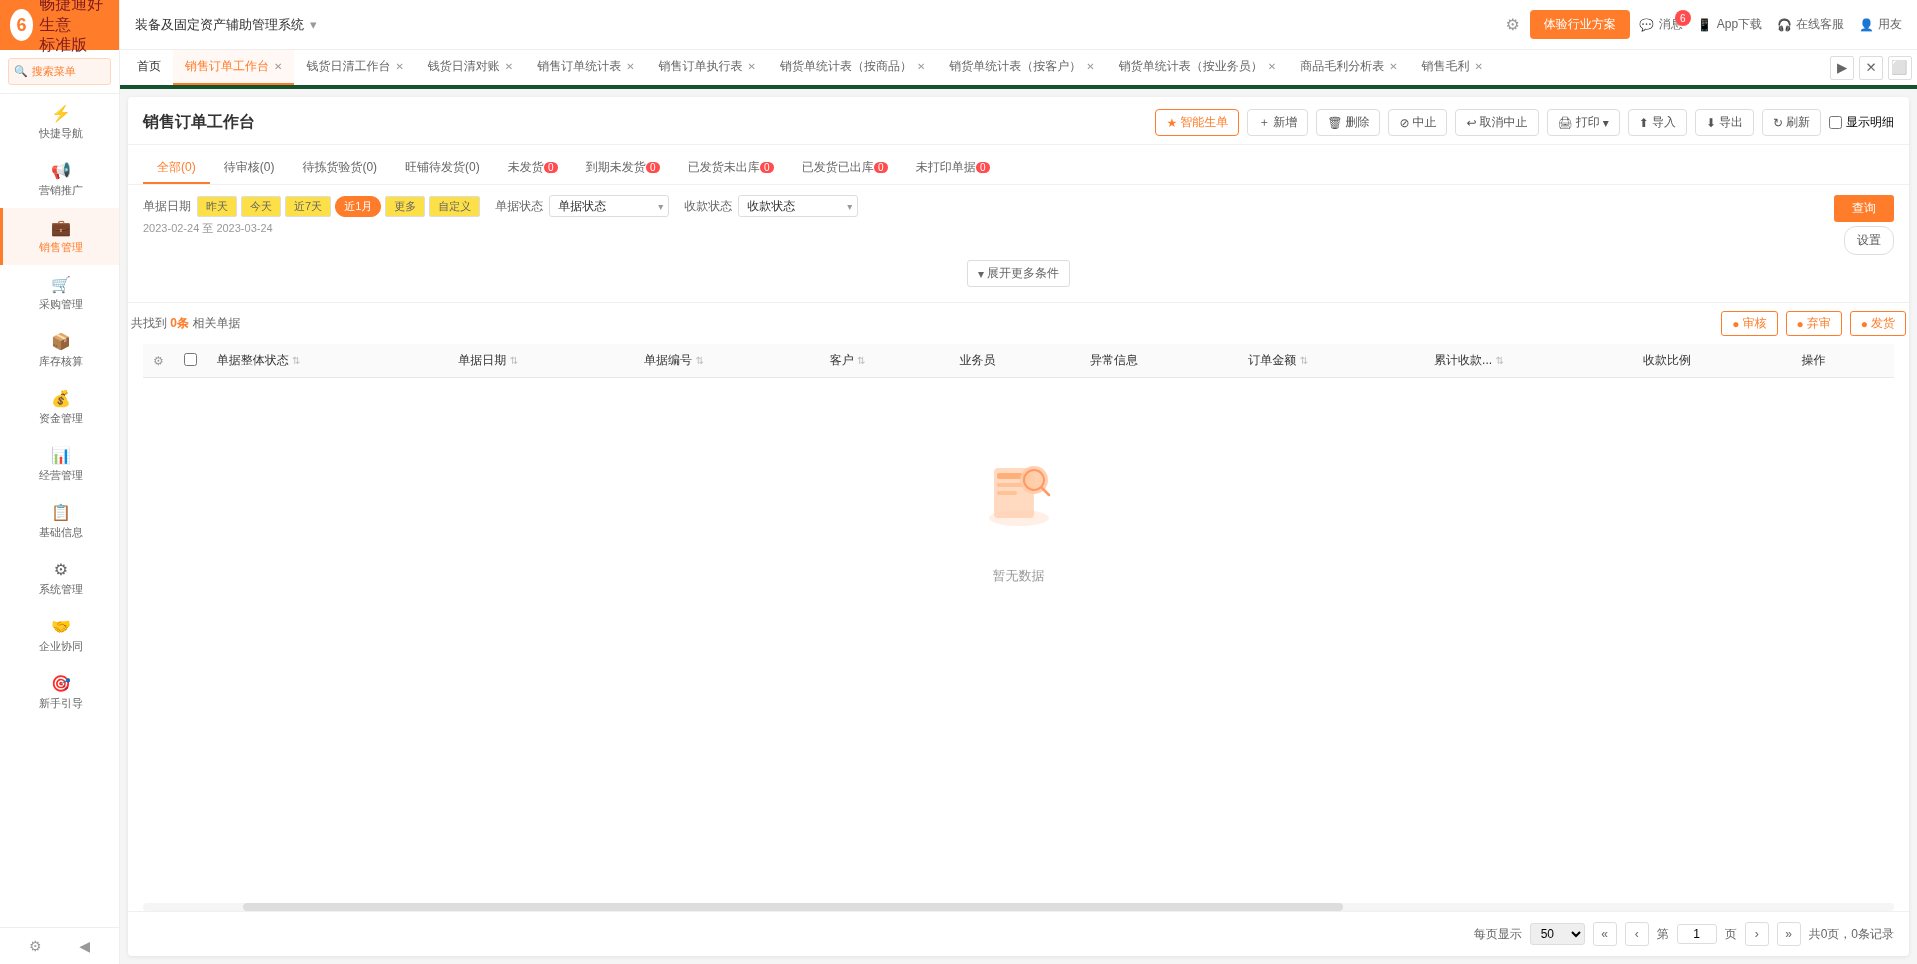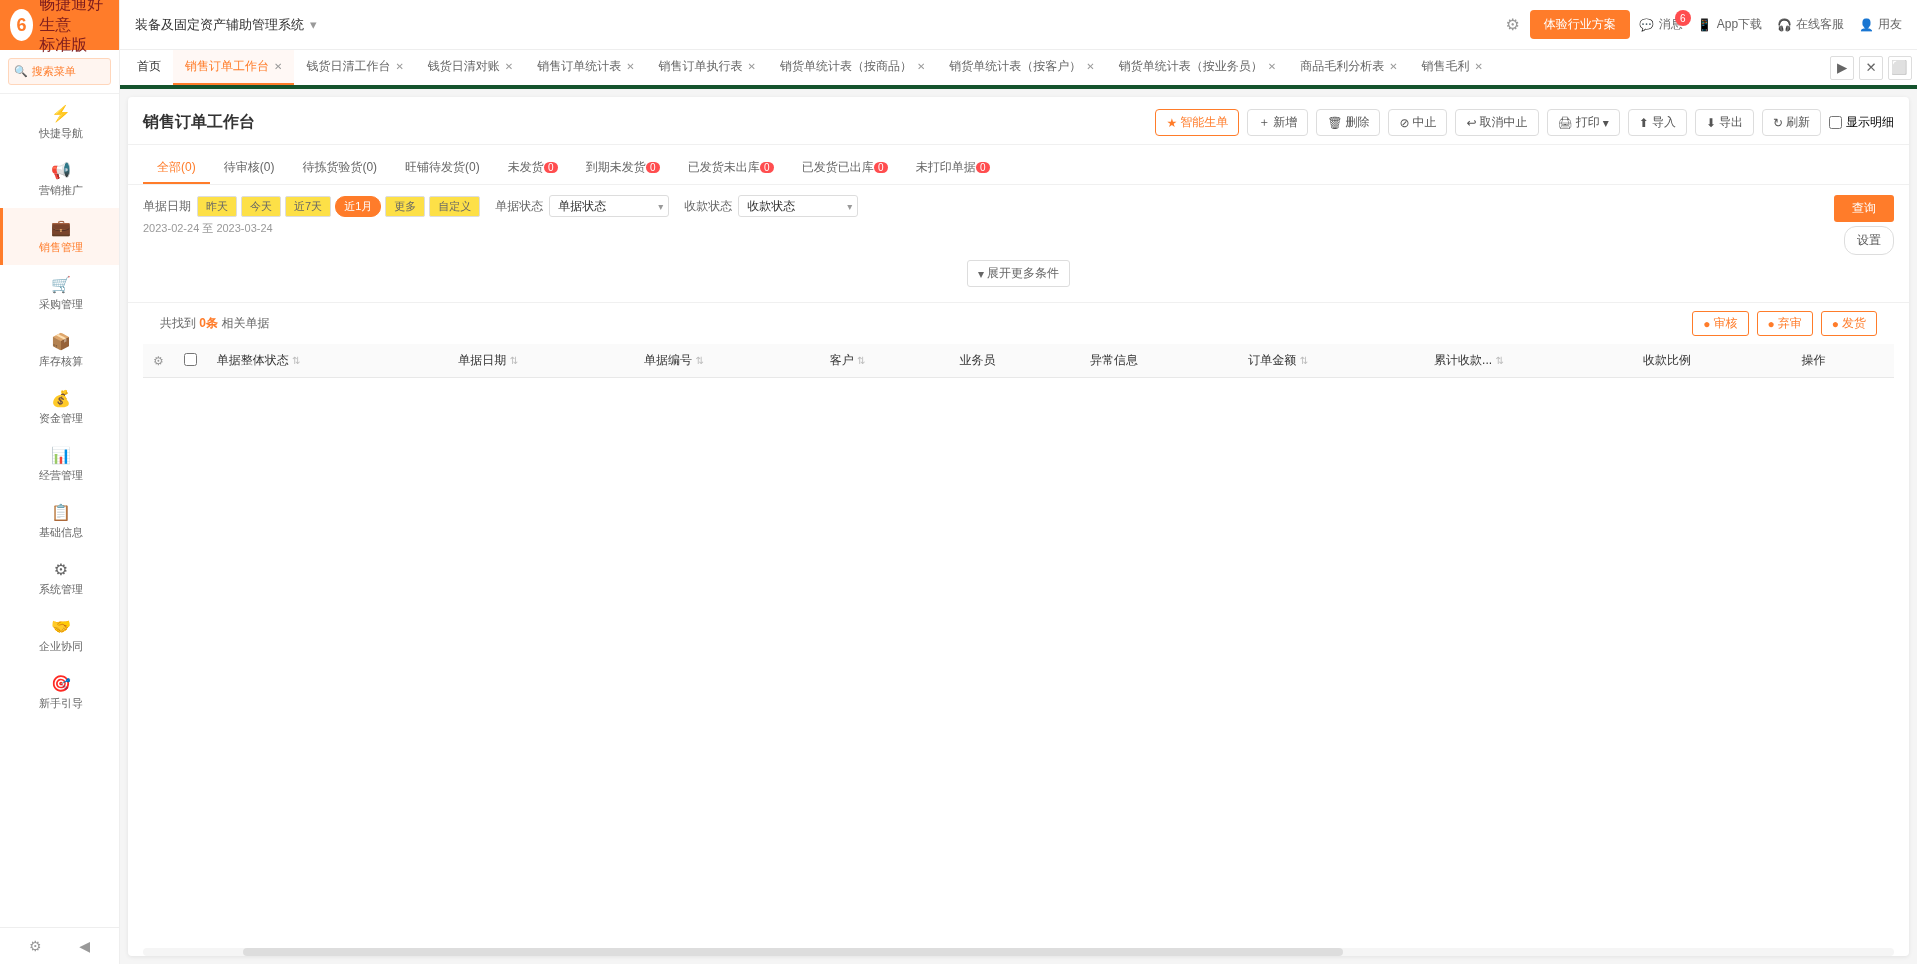--- a/index.html
+++ b/index.html
@@ -69,21 +69,21 @@
     .filter-select { border: 1px solid #ddd; padding: 3px 20px 3px 8px; border-radius: 3px; font-size: 12px; color: #333; background: #fff; cursor: pointer; appearance: none; min-width: 120px; }
     .filter-select-wrap { position: relative; display: inline-block; }
     .filter-select-wrap::after { content: '▾'; position: absolute; right: 6px; top: 50%; transform: translateY(-50%); color: #999; pointer-events: none; font-size: 10px; }
     .btn-expand { padding: 4px 10px; border: 1px solid #ddd; background: #fff; cursor: pointer; font-size: 12px; color: #666; border-radius: 3px; display: flex; align-items: center; gap: 3px; }
     .btn-query { background: #ff7c2a; color: #fff; border: none; padding: 5px 18px; border-radius: 3px; cursor: pointer; font-size: 12px; }
     .btn-set { background: #fff; border: 1px solid #ddd; color: #555; padding: 5px 12px; border-radius: 12px; cursor: pointer; font-size: 12px; }
     .filter-right { margin-left: auto; display: flex; flex-direction: column; gap: 4px; align-items: flex-end; }
     .filter-row2 { display: flex; align-items: center; justify-content: center; padding: 5px 0; }
 
     
-    .table-header-bar { display: flex; align-items: center; padding: 8px 32px; justify-content: space-between; }
+    .table-header-bar { display: flex; align-items: center; padding: 8px 3px; justify-content: space-between; }
     .table-count { color: #666; font-size: 12px; }
     .table-count-num { color: #ff7c2a; font-weight: bold; }
     .table-actions { display: flex; gap: 8px; align-items: center; }
     .table-action-btn { padding: 3px 10px; border: 1px solid #ddd; background: #fff; cursor: pointer; font-size: 12px; color: #555; border-radius: 3px; display: flex; align-items: center; gap: 3px; }
     .table-action-btn.orange { color: #ff7c2a; border-color: #ff7c2a; }
 
     
     .table-wrap { flex: 1; overflow: auto; padding: 0 15px; }
     table { width: 100%; border-collapse: collapse; font-size: 12px; }
     thead th { background: #fafafa; border-bottom: 1px solid #e8e8e8; padding: 8px 10px; color: #333; font-weight: 500; white-space: nowrap; text-align: left; }
@@ -452,20 +452,51 @@
             </th>
             <th>
               <span>操作</span>
             </th>
           </tr>
         </thead>
         <tbody>
         </tbody>
       </table>
 
+      <div class="empty-state">
+        <div class="empty-icon">
+          <svg width="100" height="100" viewBox="0 0 100 100">
+            <ellipse cx="50" cy="80" rx="30" ry="8" fill="#ffe0cc" opacity="0.5"></ellipse>
+            <rect x="25" y="30" width="40" height="50" rx="4" fill="#ffd0b0" opacity="0.8"></rect>
+            <rect x="28" y="35" width="34" height="6" rx="2" fill="#ffb07a"></rect>
+            <rect x="28" y="45" width="28" height="4" rx="2" fill="#ffb07a" opacity="0.6"></rect>
+            <rect x="28" y="53" width="20" height="4" rx="2" fill="#ffb07a" opacity="0.6"></rect>
+            <circle cx="65" cy="42" r="14" fill="#ffcba4" opacity="0.9"></circle>
+            <circle cx="65" cy="42" r="10" fill="none" stroke="#ff9966" stroke-width="2"></circle>
+            <line x1="73" y1="50" x2="80" y2="57" stroke="#ff9966" stroke-width="2.5" stroke-linecap="round"></line>
+          </svg>
+        </div>
+        <div class="empty-text">暂无数据</div>
+      </div>
     </div>
 
     <div class="scrollbar-area">
       <div class="scrollbar-thumb"></div>
     </div>
 
+    <div class="pagination">
+      <span class="pagination-label">每页显示</span>
+      <select class="pagination-select">
+        <option>50</option>
+        <option>20</option>
+        <option>100</option>
+      </select>
+      <button class="pagination-btn">«</button>
+      <button class="pagination-btn">‹</button>
+      <span class="pagination-label">第</span>
+      <input class="pagination-input" type="text" value="1" style="">
+      <span class="pagination-label">页</span>
+      <button class="pagination-btn">›</button>
+      <button class="pagination-btn">»</button>
+      <span class="pagination-total">共0页，0条记录</span>
+    </div>
   </div>
 </div>
 
 </body></html>

